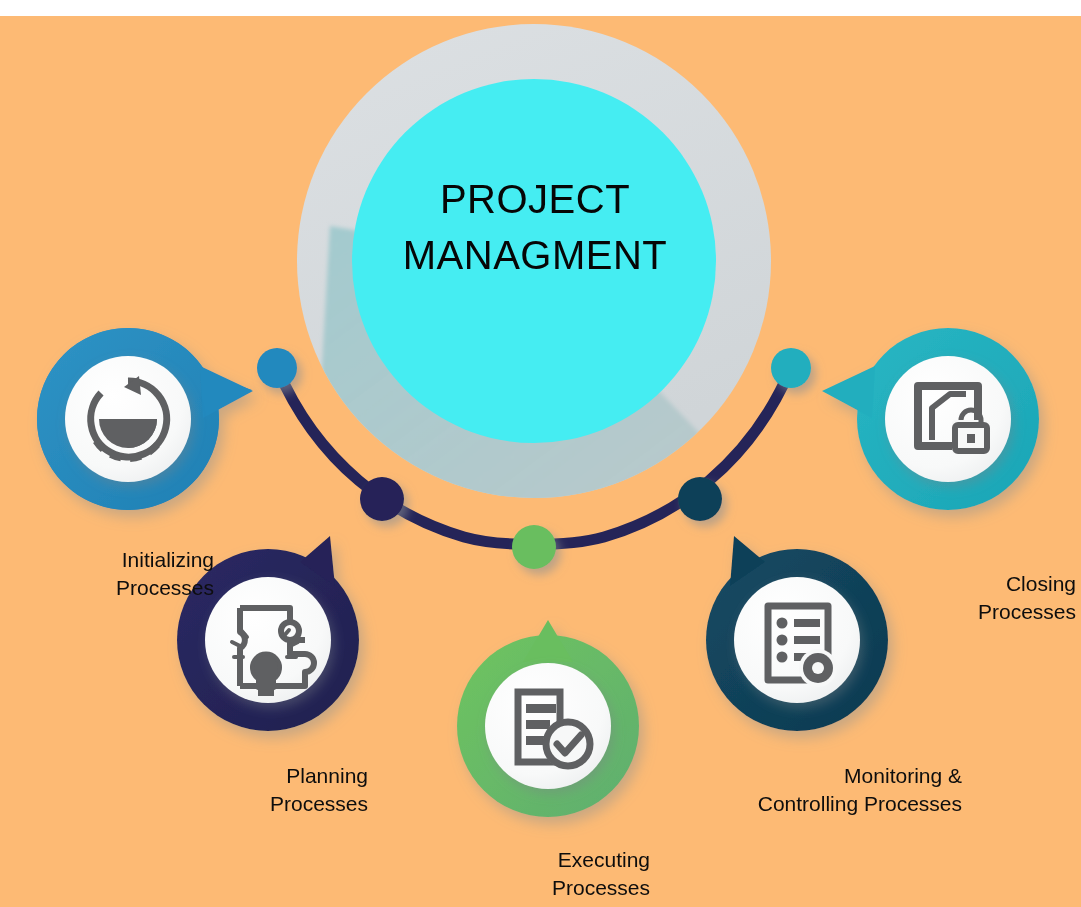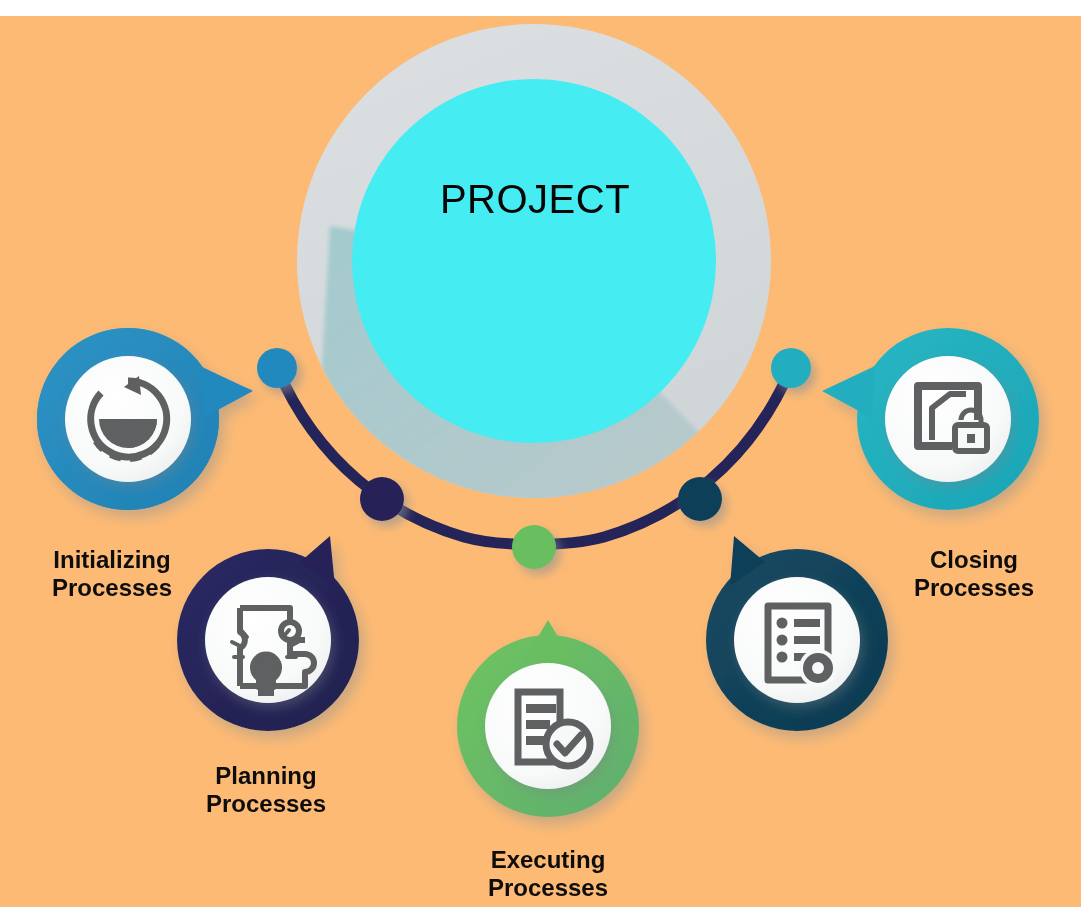--- a/index.html
+++ b/index.html
@@ -32,33 +32,33 @@
     line-height:56px;
     letter-spacing:0.5px;
     color:#060606;
     font-family:"Liberation Sans", sans-serif;
     font-weight:400;
     pointer-events:none;
   }
   .hub-line{display:block;}
   .node-label{
     position:absolute;
-    text-align:center;
-    font-size:24px;
+    text-align:right;
+    font-size:21px;
     line-height:28px;
     color:#0d0d0d;
     font-family:"Liberation Sans", sans-serif;
-    font-weight:700;
+    font-weight:400;
     white-space:pre-line;
   }
   .lbl-0{left:10px;  top:530px; width:204px;}
   .lbl-1{left:164px; top:746px; width:204px;}
   .lbl-2{left:446px; top:830px; width:204px;}
   .lbl-3{left:688px; top:746px; width:274px;}
-  .lbl-4{left:872px; top:530px; width:204px;}
+  .lbl-4{left:872px; top:554px; width:204px;}
 </style>
 </head>
 <body>
 
 <div id="stage">
 
 <svg viewBox="0 0 1081 907" xmlns="http://www.w3.org/2000/svg">
   <defs>
     <radialGradient id="plateGrad" cx="38%" cy="32%" r="78%">
       <stop offset="0%" stop-color="#ffffff"></stop>
@@ -239,24 +239,27 @@
       <rect x="952" y="404" width="38" height="34" rx="3" fill="#F7F8F8"></rect>
       <path d="M 961,404 a 10,10 0 0 1 20,0 L 981,410" fill="none" stroke="#5F6062" stroke-width="5"></path>
       <rect x="955" y="409" width="32" height="26" rx="3" fill="none" stroke="#5F6062" stroke-width="6"></rect>
       <rect x="967" y="418" width="8" height="9" fill="#5F6062"></rect>
     </g>
   </g>
 </svg>
 
 <div class="hub-text">
   <span class="hub-line">PROJECT</span>
+  <span class="hub-line">MANAGMENT</span>
 </div>
 
 <div class="node-label lbl-0">Initializing
 Processes</div>
 <div class="node-label lbl-1">Planning
 Processes</div>
 <div class="node-label lbl-2">Executing
 Processes</div>
+<div class="node-label lbl-3">Monitoring &amp;
+Controlling Processes</div>
 <div class="node-label lbl-4">Closing
 Processes</div>
 
 </div>
 
 </body></html>

